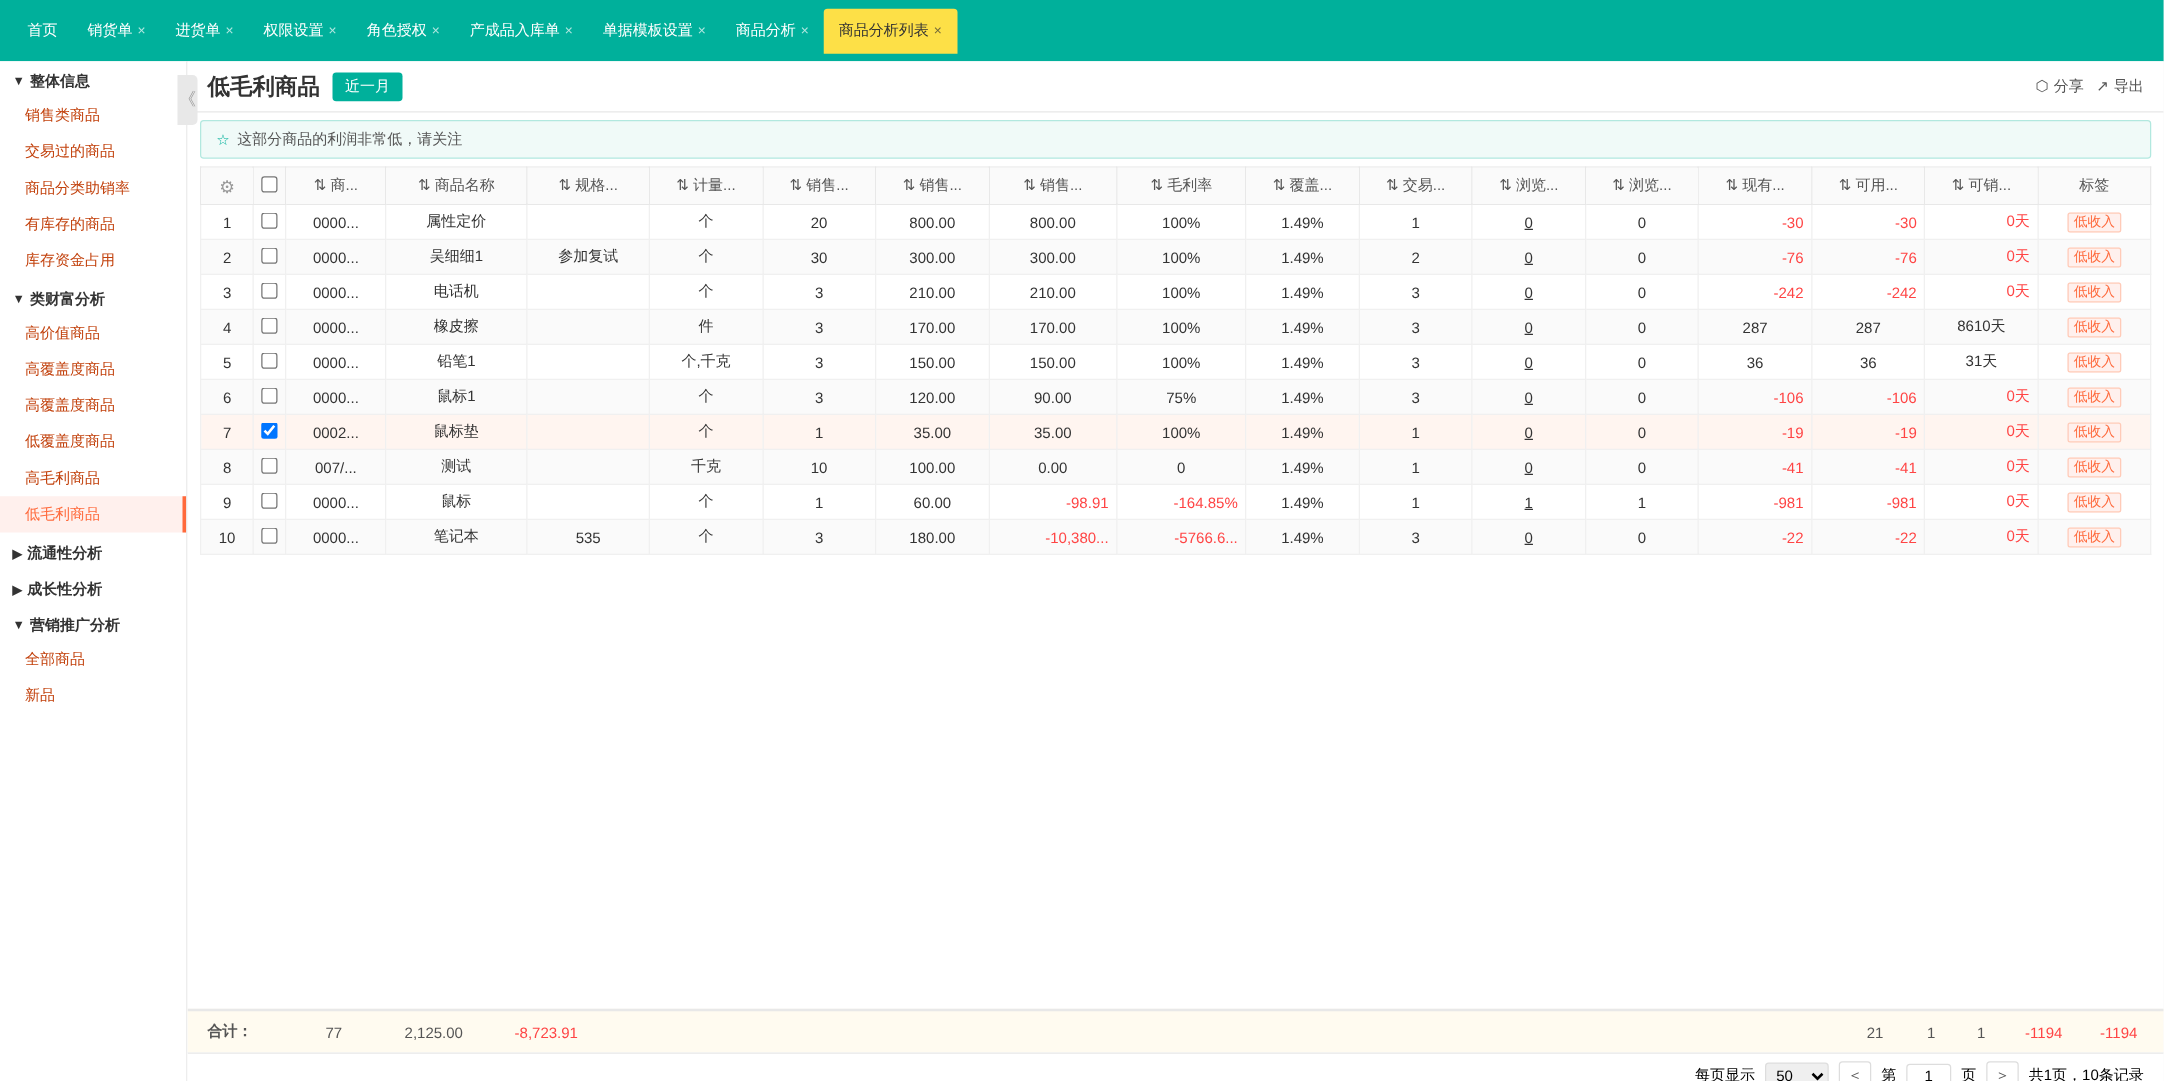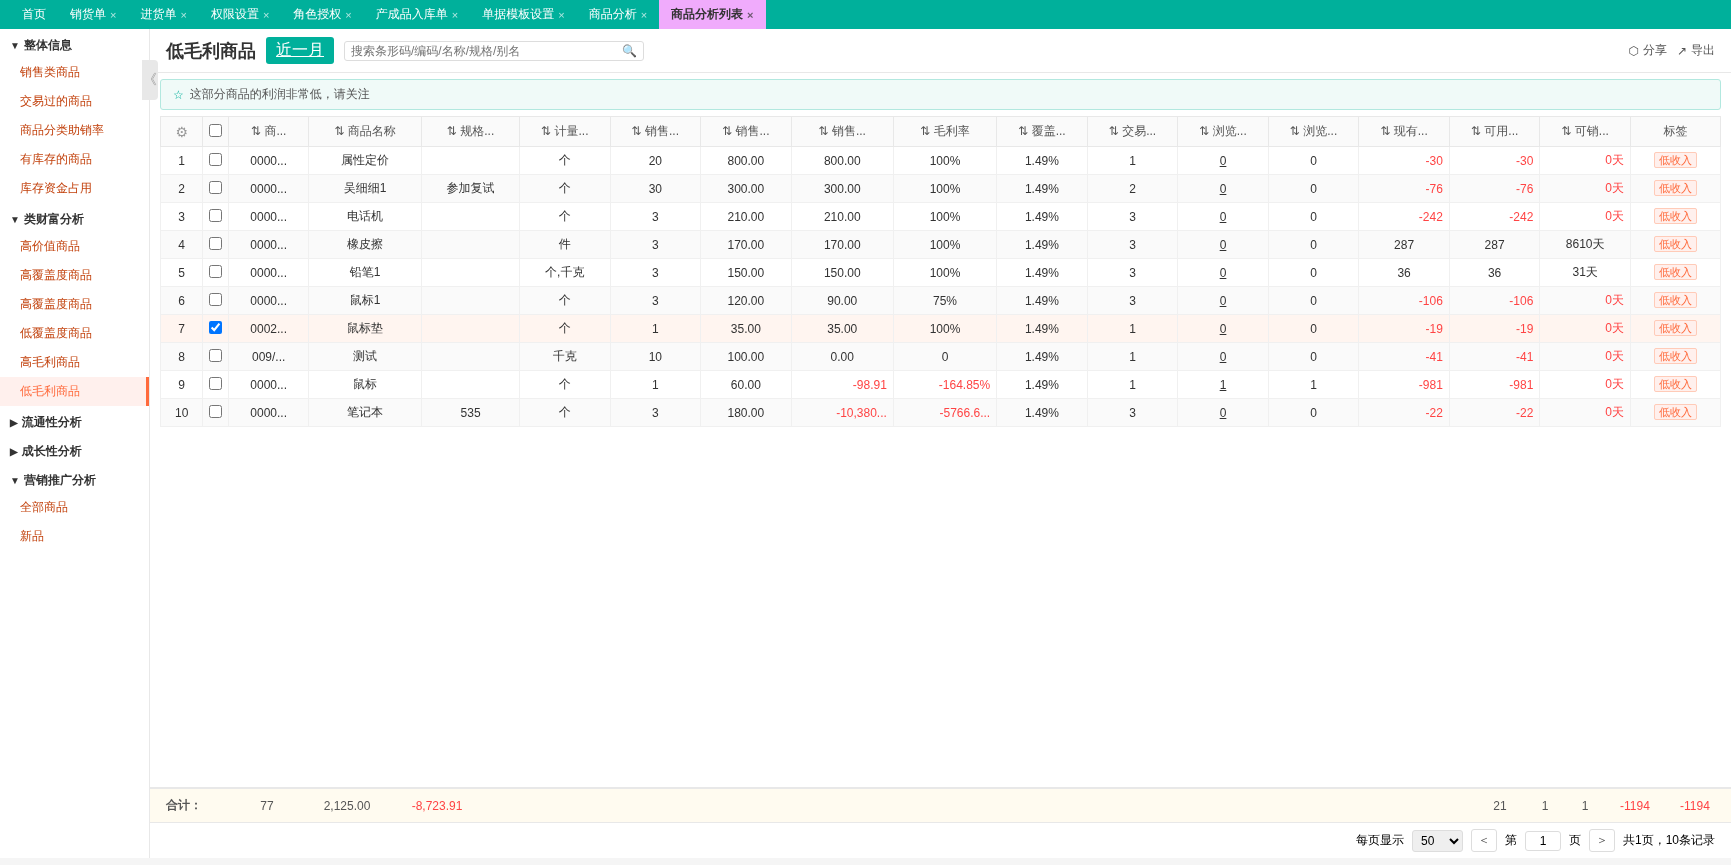--- a/index.html
+++ b/index.html
@@ -3,34 +3,34 @@
   <meta charset="utf-8">
   <style>
     * { box-sizing: border-box; margin: 0; padding: 0; font-family: 'Microsoft YaHei', Arial, sans-serif; font-size: 12px; }
     body { background: #f5f5f5; overflow-x: hidden; }
 
     
     .top-nav {
       background: #00b09b;
       display: flex;
       align-items: center;
-      height: 29px;
+      height: 49px;
       padding: 0 10px;
     }
     .top-nav-item {
       color: #fff;
       padding: 0 12px;
       height: 36px;
       display: flex;
       align-items: center;
       cursor: pointer;
       font-size: 13px;
       white-space: nowrap;
     }
-    .top-nav-item.active { background: #f0abfc; color: #333; border-radius: 3px 3px 0 0; font-weight: bold; }
+    .top-nav-item.active { background: #fde047; color: #333; border-radius: 3px 3px 0 0; }
     .top-nav-item .close-x { margin-left: 4px; font-size: 11px; opacity: 0.7; }
 
     
     .layout { display: flex; height: calc(100vh - 36px); }
 
     
     .sidebar {
       width: 150px;
       background: #fff;
       border-right: 1px solid #e8e8e8;
@@ -77,22 +77,21 @@
       font-weight: bold;
       color: #333;
     }
     .filter-btn {
       background: #00b09b;
       color: #fff;
       border: none;
       border-radius: 3px;
       padding: 3px 10px;
       cursor: pointer;
-      font-size: 16px;
-      text-decoration: underline;
+      font-size: 12px;
     }
     .search-box {
       display: flex;
       align-items: center;
       border: 1px solid #ddd;
       border-radius: 3px;
       padding: 2px 6px;
       flex: 1;
       max-width: 300px;
     }
@@ -332,24 +331,20 @@
 
   </div>
 
   <div class="sidebar-collapse">《</div>
 
   <div class="main-content">
 
     <div class="content-header">
       <span class="page-title">低毛利商品</span>
       <button class="filter-btn">近一月</button>
-      <div class="search-box">
-        <input type="text" placeholder="搜索条形码/编码/名称/规格/别名" style="">
-        <span style="color:#aaa;">🔍</span>
-      </div>
       <div class="header-actions">
         <div class="action-btn">
           <span>⬡</span>
           <span>分享</span>
         </div>
         <div class="action-btn">
           <span>↗</span>
           <span>导出</span>
         </div>
       </div>
@@ -572,21 +567,21 @@
     <td class="red-text">-19</td>
     <td class="red-text">-19</td>
     <td class="red-text">0天</td>
     <td><span class="tag-low">低收入</span></td>
   </tr>
             <tr>
     <td>8</td>
     <td class="checkbox-cell">
       <input type="checkbox" style="">
     </td>
-    <td>009/...</td>
+    <td>007/...</td>
     <td>测试</td>
     <td></td>
     <td>千克</td>
     <td>10</td>
     <td>100.00</td>
     <td class="">0.00</td>
     <td class="">0</td>
     <td>1.49%</td>
     <td>1</td>
     <td><span class="underline">0</span></td>

